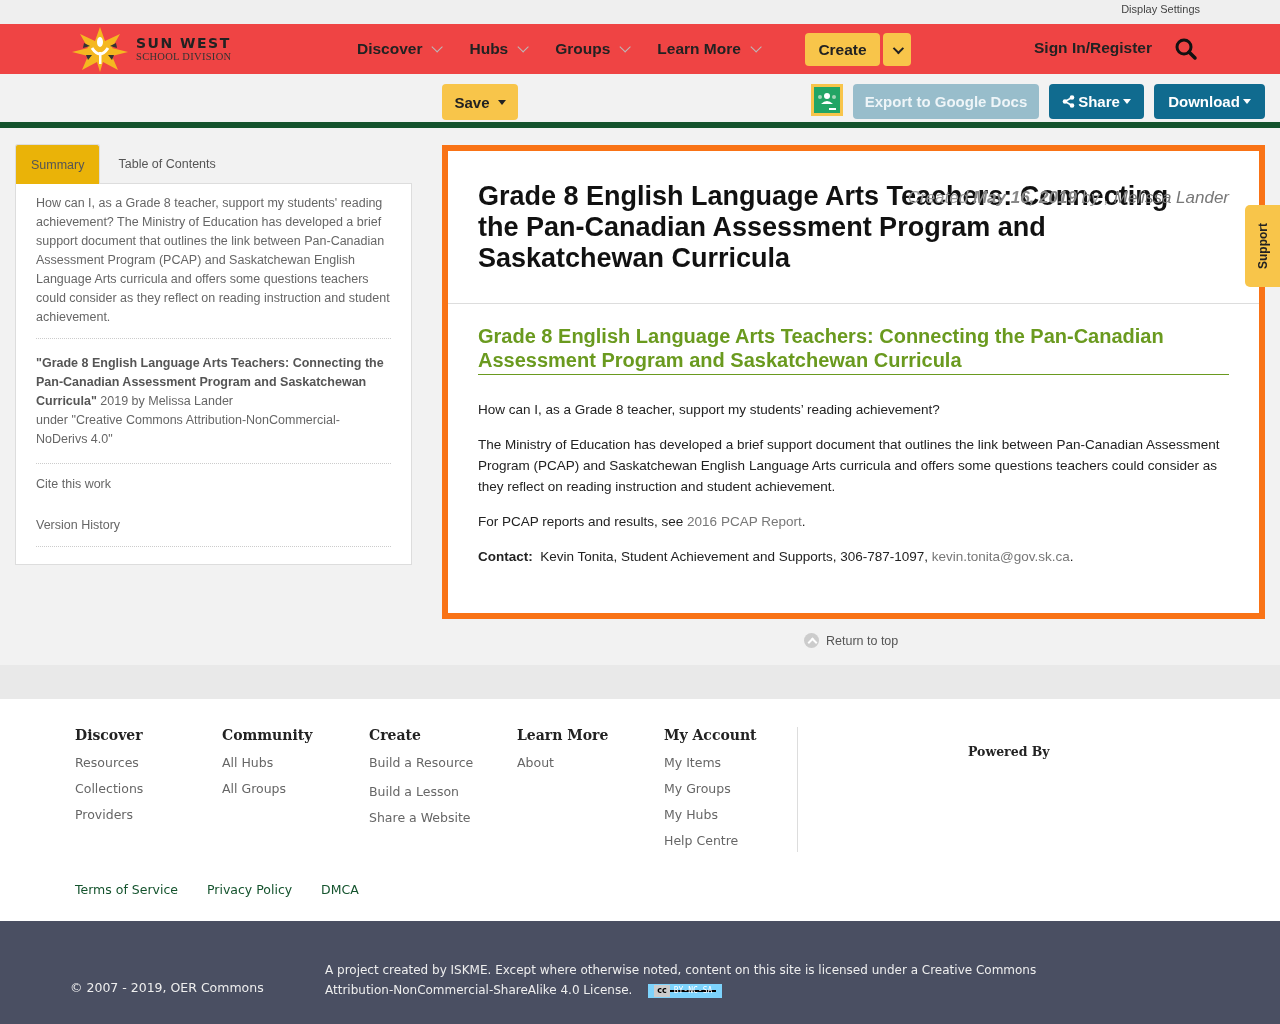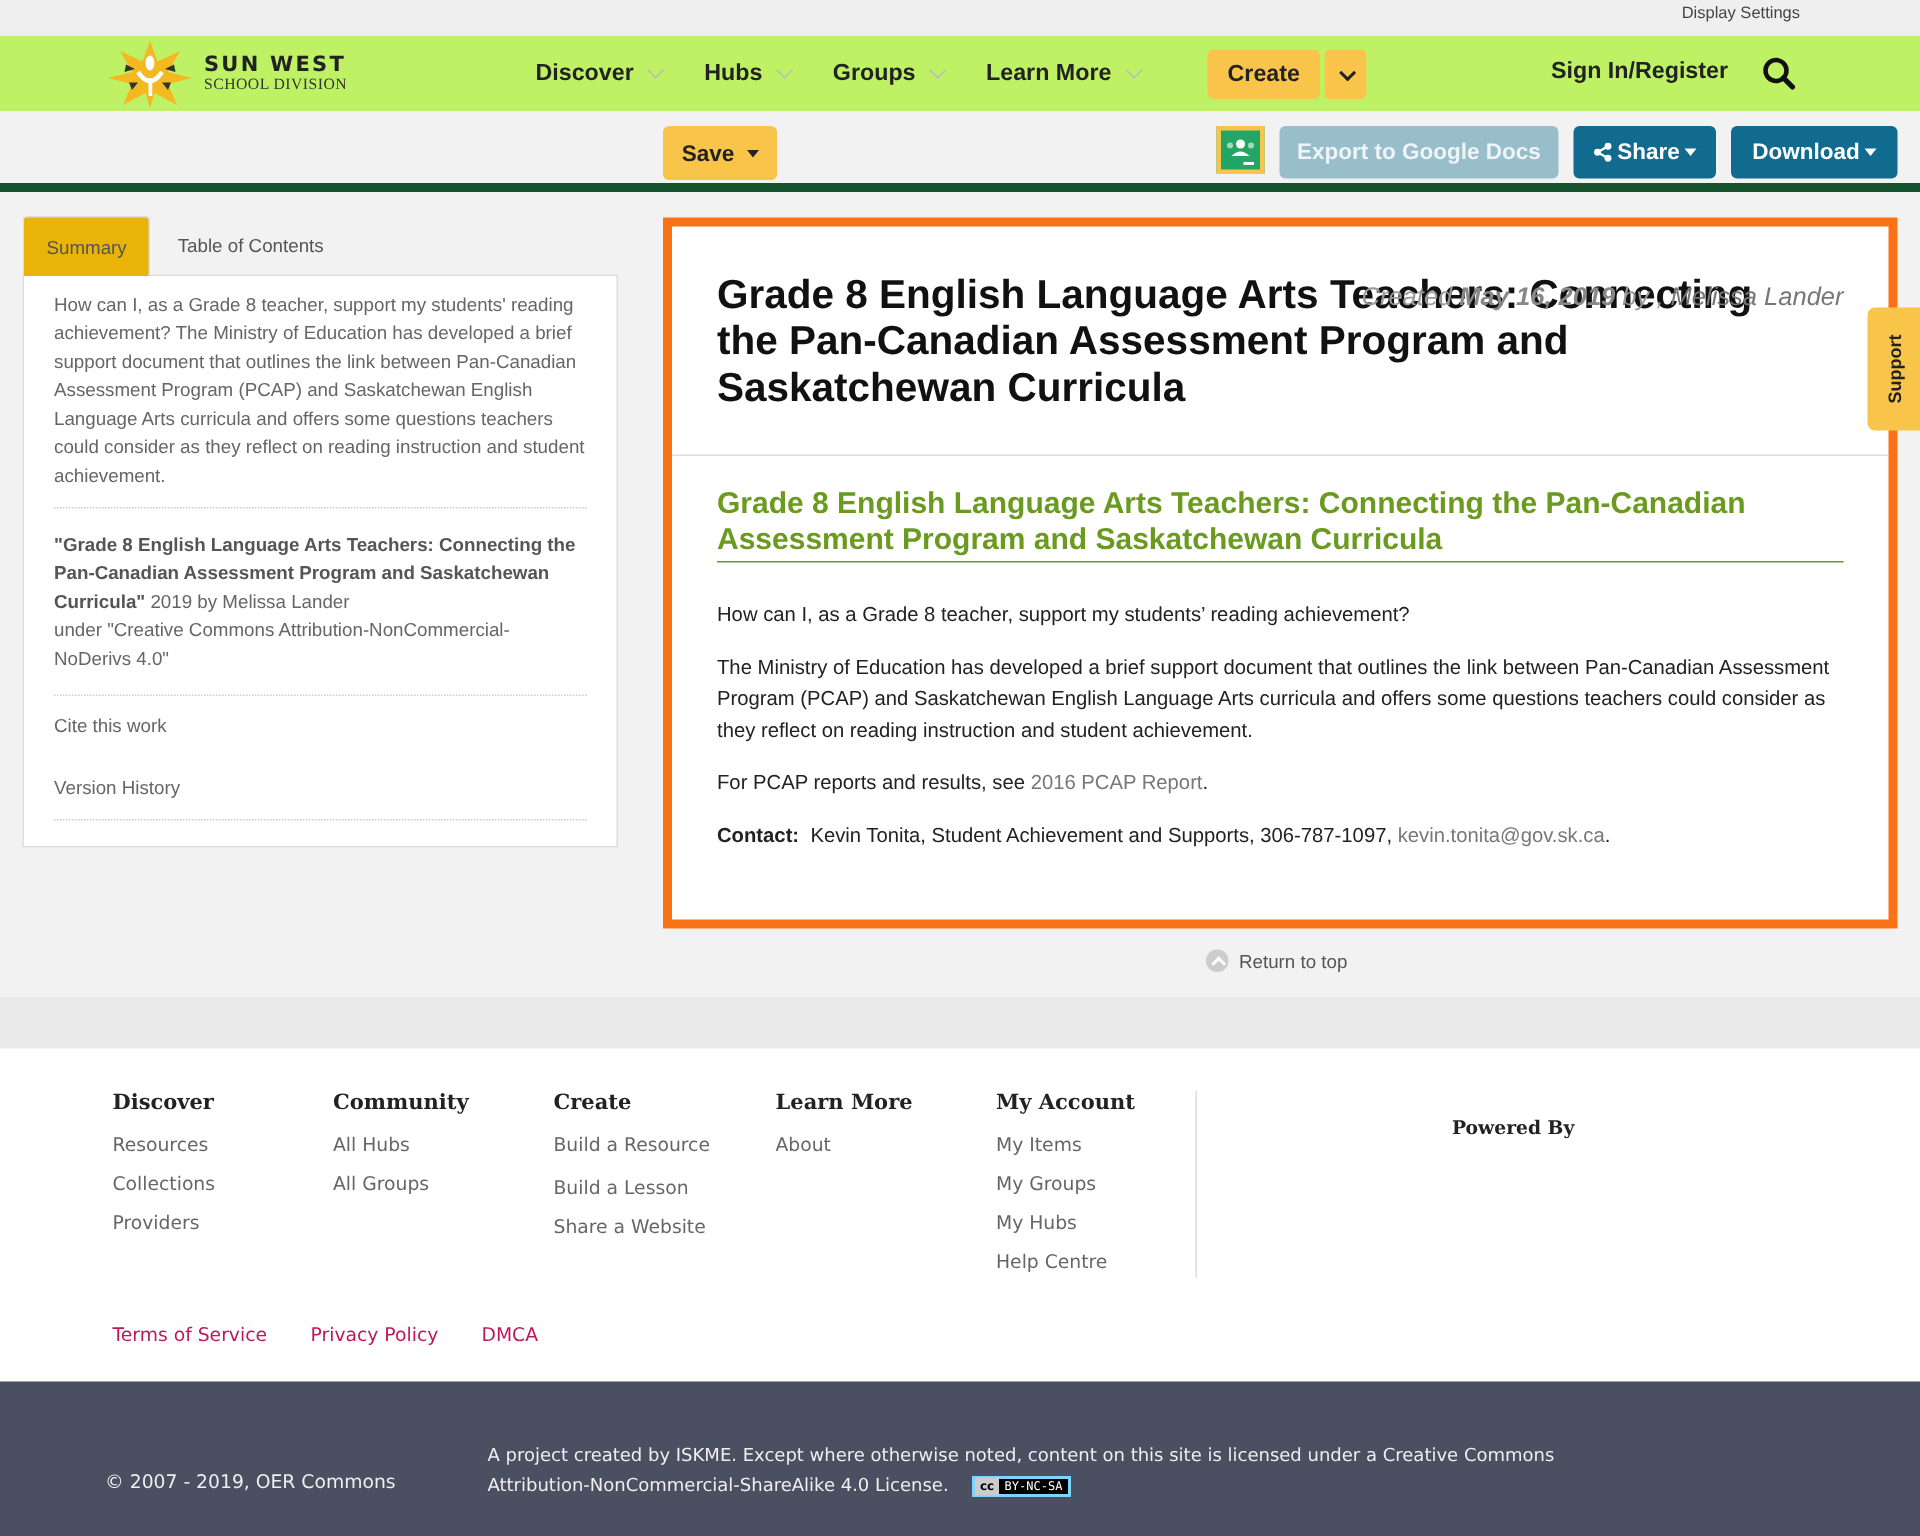--- a/index.html
+++ b/index.html
@@ -4,21 +4,21 @@
 <style>
   * { box-sizing: border-box; margin: 0; padding: 0; }
   html, body { width: 1280px; height: 1024px; overflow: hidden; }
   body { font-family: "Liberation Sans", sans-serif; background: #f2f2f2; color: #333; position: relative; }
 
   
   .utility-bar { height: 24px; background: #efefef; position: relative; }
   .display-settings { position: absolute; right: 80px; top: 3px; font-size: 11px; color: #444; }
 
   
-  .header { height: 50px; background: #bef264; position: relative; }
+  .header { height: 50px; background: #ef4444; position: relative; }
   .logo { position: absolute; left: 70px; top: 0; height: 50px; display: flex; align-items: center; }
   .logo-star { width: 60px; height: 46px; position: relative; }
   .logo-text { margin-left: 6px; }
   .logo-text .l1 { font-family: "DejaVu Sans", sans-serif; font-weight: bold; font-size: 14px; letter-spacing: 1.5px; color: #222; line-height: 15px; }
   .logo-text .l2 { font-family: "Liberation Serif", serif; font-size: 10.5px; color: #333; letter-spacing: 0.3px; line-height: 12px; }
   .nav { position: absolute; left: 357px; top: 0; height: 50px; display: flex; align-items: center; }
   .nav-item { display: flex; align-items: center; font-weight: bold; font-size: 15.5px; color: #222; margin-right: 30px; cursor: pointer; }
   .nav-item .chev { margin-left: 9px; width: 8px; height: 8px; border-right: 1.5px solid #bbb; border-bottom: 1.5px solid #bbb; transform: rotate(45deg) translateY(-3px); }
   .create-btn { position: absolute; left: 805px; top: 9px; height: 33px; width: 75px; background: #f8c54a; border-radius: 4px; font-weight: bold; font-size: 15.5px; color: #222; display: flex; align-items: center; justify-content: center; }
   .create-drop { position: absolute; left: 883px; top: 9px; width: 28px; height: 33px; background: #f8c54a; border-radius: 4px; display: flex; align-items: center; justify-content: center; }
@@ -71,26 +71,26 @@
   
   .footer-top { position: absolute; left: 0; top: 665px; width: 1280px; height: 34px; background: #e9e9e9; }
   .footer { position: absolute; left: 0; top: 699px; width: 1280px; height: 222px; background: #fff; }
   .fcol { position: absolute; top: 28px; }
   .fcol h4 { font-family: "DejaVu Serif", serif; font-weight: bold; font-size: 14px; color: #222; margin-bottom: 12px; }
   .fcol a { display: block; font-family: "DejaVu Sans", sans-serif; font-size: 12.5px; color: #666; margin-bottom: 11px; text-decoration: none; }
   .fdivider { position: absolute; left: 797px; top: 28px; width: 1px; height: 125px; background: #ddd; }
   .powered { position: absolute; left: 968px; top: 45px; font-family: "DejaVu Serif", serif; font-weight: bold; font-size: 12.5px; color: #222; }
   .iskme { position: absolute; left: 978px; top: 82px; display: flex; align-items: center; }
   .iskme-text { font-family: "Liberation Serif", serif; font-size: 38px; color: #111; margin-left: 4px; letter-spacing: -0.5px; }
-  .legal { position: absolute; top: 183px; font-family: "DejaVu Sans", sans-serif; font-size: 12.5px; color: #be185d; }
+  .legal { position: absolute; top: 183px; font-family: "DejaVu Sans", sans-serif; font-size: 12.5px; color: #14532d; }
 
   .bottom-bar { position: absolute; left: 0; top: 921px; width: 1280px; height: 103px; background: #4a4f62; color: #eee; }
   .copyright { position: absolute; left: 70px; top: 59px; font-family: "DejaVu Sans", sans-serif; font-size: 12.5px; }
   .license { position: absolute; left: 325px; top: 39px; width: 740px; font-family: "DejaVu Sans", sans-serif; font-size: 12px; line-height: 20px; }
-  .cc-badge { display: inline-flex; align-items: center; margin-left: 12px; height: 14px; border: 2px solid #7dd3fc; background: #000; vertical-align: middle; }
+  .cc-badge { display: inline-flex; align-items: center; margin-left: 12px; height: 14px; border: 6px solid #7dd3fc; background: #000; vertical-align: middle; }
   .cc-badge .cc { background: #ccc; color: #000; font-size: 8px; font-weight: bold; padding: 0 3px; height: 12px; line-height: 12px; }
   .cc-badge .t { color: #fff; font-family: "DejaVu Sans Mono", monospace; font-size: 8px; padding: 0 4px; }
 </style>
 </head>
 <body>
 
 <div class="utility-bar">
   <span class="display-settings">Display Settings</span>
 </div>
 

